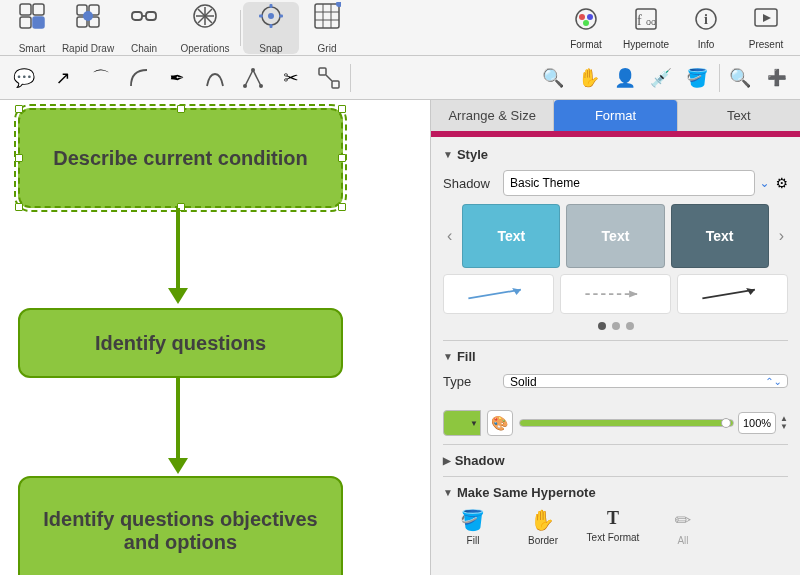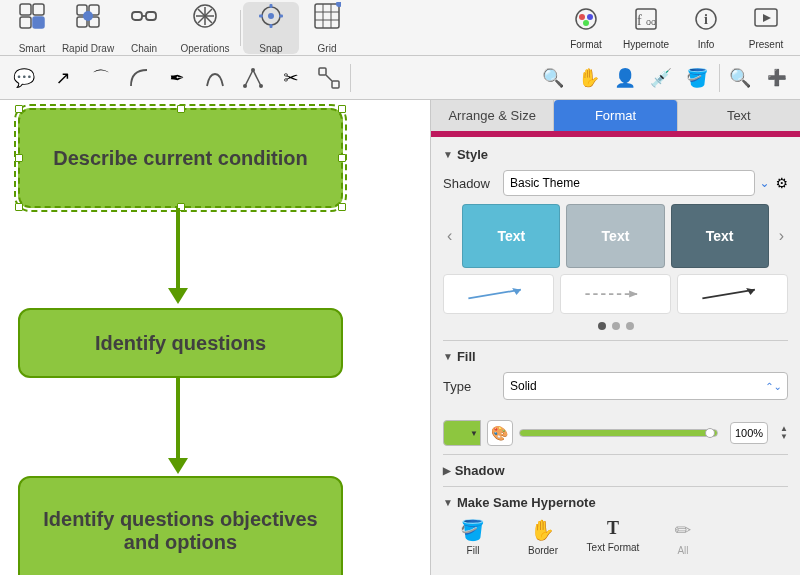--- a/index.html
+++ b/index.html
@@ -157,21 +157,21 @@
     .dot.active { background: #5a5a5a; }
 
     
     .section-divider { border: none; border-top: 1px solid #ccc; margin: 8px 0; }
 
     
     .fill-type-row { display: flex; align-items: center; margin-bottom: 20px; }
     .fill-label { font-size: 13px; color: #333; width: 60px; }
     .fill-select-wrap { flex: 1; position: relative; }
     .fill-select {
-      width: 100%; height: 28px; border: 1px solid #bbb; border-radius: 4px;
+      width: 100%; height: 14px; border: 1px solid #bbb; border-radius: 4px;
       background: white; font-size: 12px; padding: 0 6px; appearance: none; cursor: pointer;
     }
     .fill-select-arrow {
       position: absolute; right: 6px; top: 50%; transform: translateY(-50%);
       font-size: 10px; color: #3b7de0; pointer-events: none;
     }
 
     .fill-color-row { display: flex; align-items: center; gap: 6px; margin-bottom: 8px; }
     .color-swatch-wrap { position: relative; }
     .color-swatch {
@@ -180,21 +180,21 @@
     }
     .color-swatch-arrow {
       position: absolute; right: 3px; top: 50%; transform: translateY(-50%);
       font-size: 9px; color: #333;
     }
     .color-picker-btn {
       width: 26px; height: 26px; border: 1px solid #bbb; border-radius: 4px;
       display: flex; align-items: center; justify-content: center; cursor: pointer;
       font-size: 14px; background: white;
     }
-    .opacity-bar-wrap { flex: 1; display: flex; align-items: center; gap: 12px; }
+    .opacity-bar-wrap { flex: 1; display: flex; align-items: center; gap: 4px; }
     .opacity-bar {
       flex: 1; height: 8px; border-radius: 4px;
       background: linear-gradient(to right, #8dc63f, #8dc63f);
       border: 1px solid #bbb; position: relative; cursor: pointer;
     }
     .opacity-handle {
       position: absolute; right: 2px; top: 50%; transform: translateY(-50%);
       width: 10px; height: 10px; background: white; border: 1px solid #aaa; border-radius: 50%;
     }
     .opacity-input {

